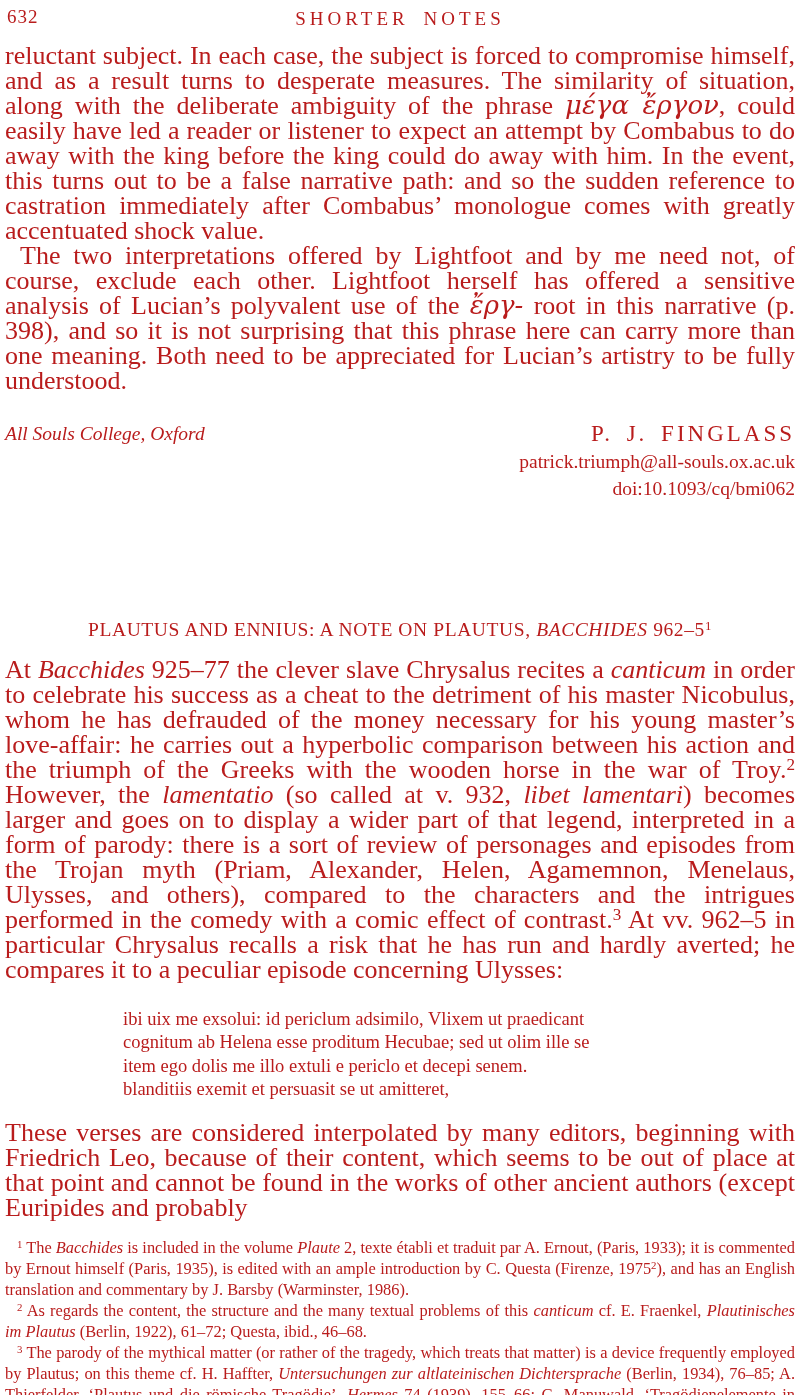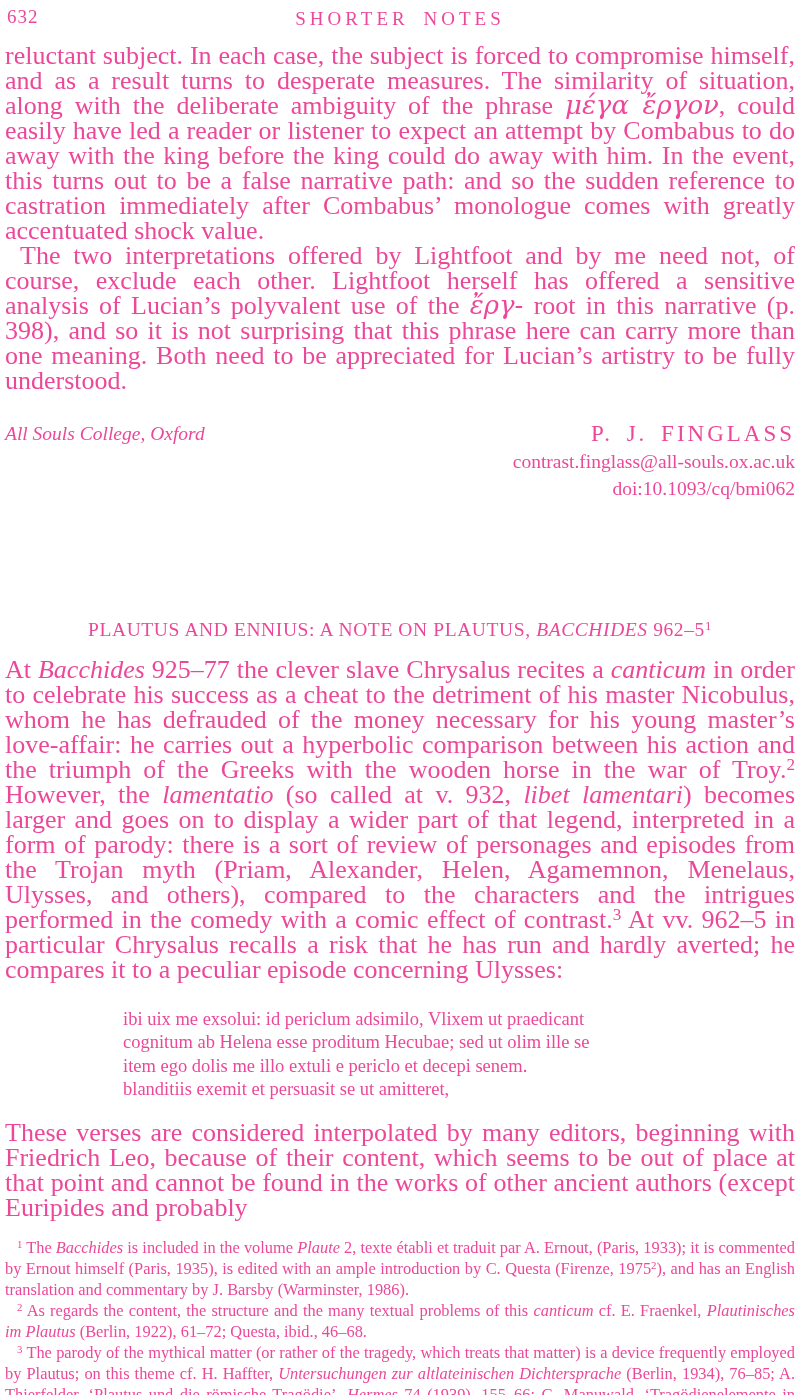--- a/index.html
+++ b/index.html
@@ -2,21 +2,21 @@
 <html lang="en"><head>
 <meta charset="utf-8">
 <style>
   html, body { margin: 0; padding: 0; background: #e8e8e8; }
   .page {
     position: relative;
     width: 800px;
     height: 1395px;
     margin: 0 auto;
     background: #ffffff;
-    color: #ec4899;
+    color: #b91c1c;
     font-family: "Liberation Serif", "DejaVu Serif", serif;
     box-sizing: border-box;
     padding: 6px 5px 0 5px;
     overflow: hidden;
   }
   
   .page-header { position: relative; height: 24px; }
   .page-number {
     position: absolute; left: 2px; top: 0;
     font-size: 19px; letter-spacing: 1px;
@@ -90,21 +90,21 @@
   </header>
 
   <section>
     <p class="body-par first-par"><span>reluctant subject. In each case, the subject is forced to compromise himself, and as a result turns to desperate measures. The similarity of situation, along with the deliberate ambiguity of the phrase </span><span class="greek">μέγα ἔργον</span><span>, could easily have led a reader or listener to expect an attempt by Combabus to do away with the king before the king could do away with him. In the event, this turns out to be a false narrative path: and so the sudden reference to castration immediately after Combabus’ monologue comes with greatly accentuated shock value.</span></p>
     <p class="body-par indent"><span>The two interpretations offered by Lightfoot and by me need not, of course, exclude each other. Lightfoot herself has offered a sensitive analysis of Lucian’s polyvalent use of the </span><span class="greek">ἔργ-</span><span> root in this narrative (p. 398), and so it is not surprising that this phrase here can carry more than one meaning. Both need to be appreciated for Lucian’s artistry to be fully understood.</span></p>
 
     <div class="sig">
       <div class="affil">All Souls College, Oxford</div>
       <div class="sig-right">
         <div class="author-name">P. J. FINGLASS</div>
-        <div>contrast.finglass@all-souls.ox.ac.uk</div>
+        <div>patrick.triumph@all-souls.ox.ac.uk</div>
         <div>doi:10.1093/cq/bmi062</div>
       </div>
     </div>
   </section>
 
   <section class="article-section">
     <h2 class="article-title"><span>PLAUTUS AND ENNIUS: A NOTE ON PLAUTUS, </span><span class="it">BACCHIDES</span><span> 962–5</span><sup>1</sup></h2>
     <p class="body-par"><span>At </span><span class="it">Bacchides</span><span> 925–77 the clever slave Chrysalus recites a </span><span class="it">canticum</span><span> in order to celebrate his success as a cheat to the detriment of his master Nicobulus, whom he has defrauded of the money necessary for his young master’s love-affair: he carries out a hyperbolic comparison between his action and the triumph of the Greeks with the wooden horse in the war of Troy.</span><sup>2</sup><span> However, the </span><span class="it">lamentatio</span><span> (so called at v. 932, </span><span class="it">libet lamentari</span><span>) becomes larger and goes on to display a wider part of that legend, interpreted in a form of parody: there is a sort of review of personages and episodes from the Trojan myth (Priam, Alexander, Helen, Agamemnon, Menelaus, Ulysses, and others), compared to the characters and the intrigues performed in the comedy with a comic effect of contrast.</span><sup>3</sup><span> At vv. 962–5 in particular Chrysalus recalls a risk that he has run and hardly averted; he compares it to a peculiar episode concerning Ulysses:</span></p>
 
     <blockquote class="verse-quote">

